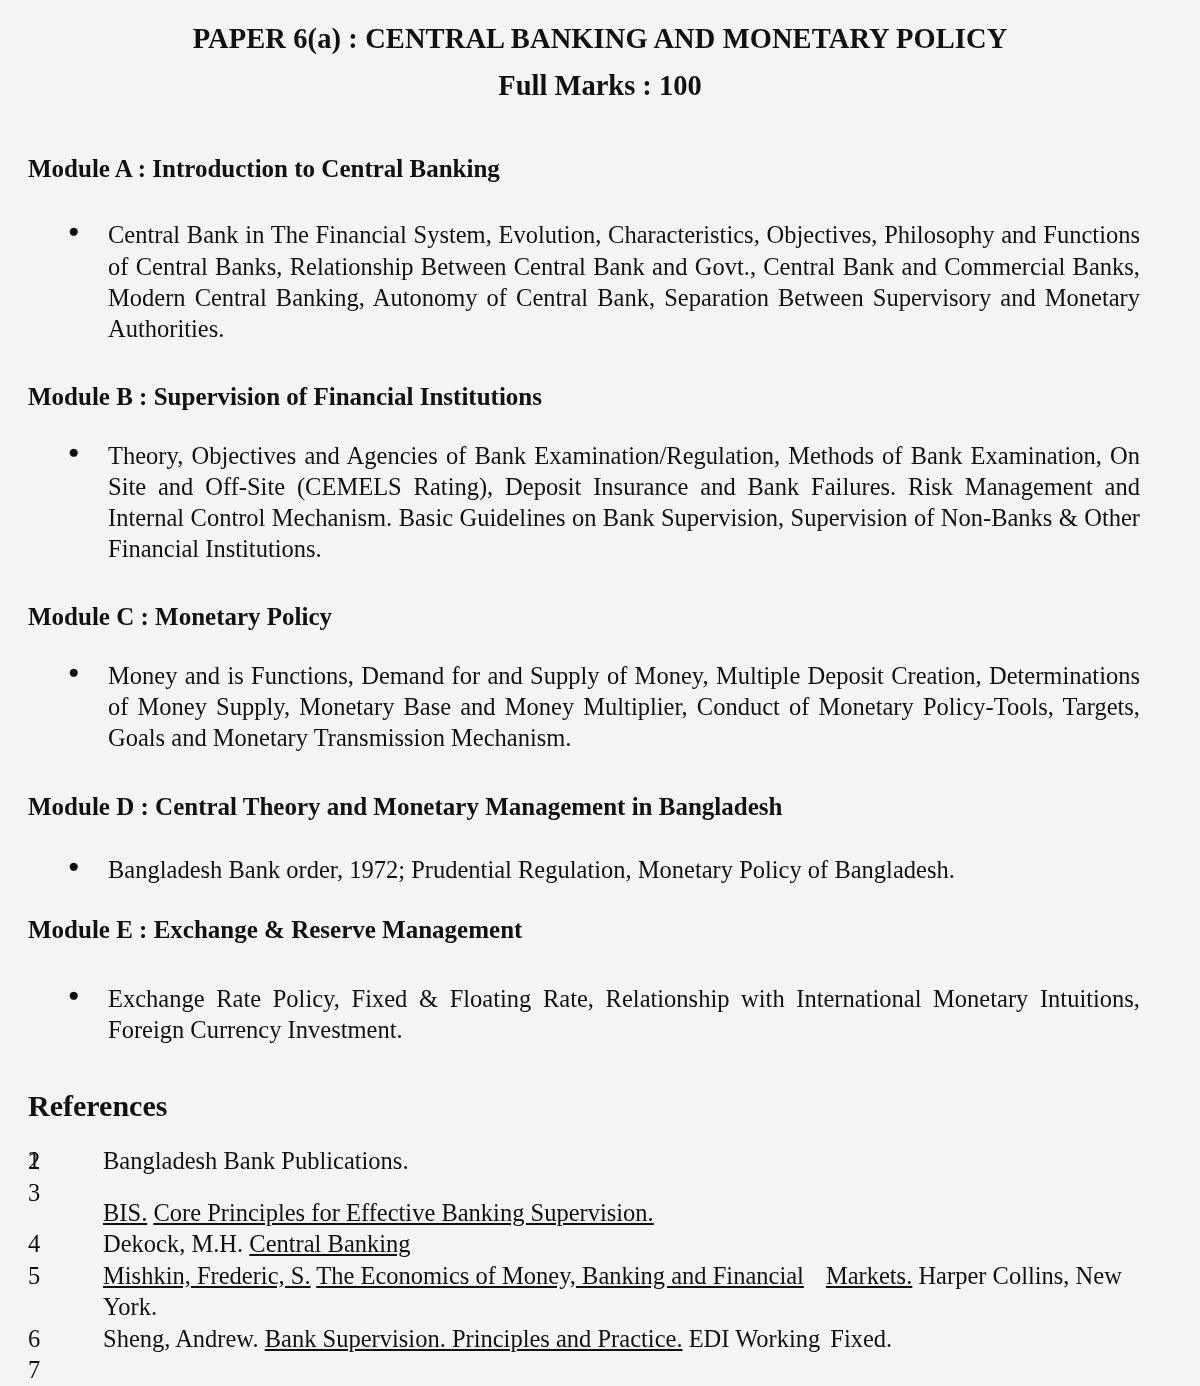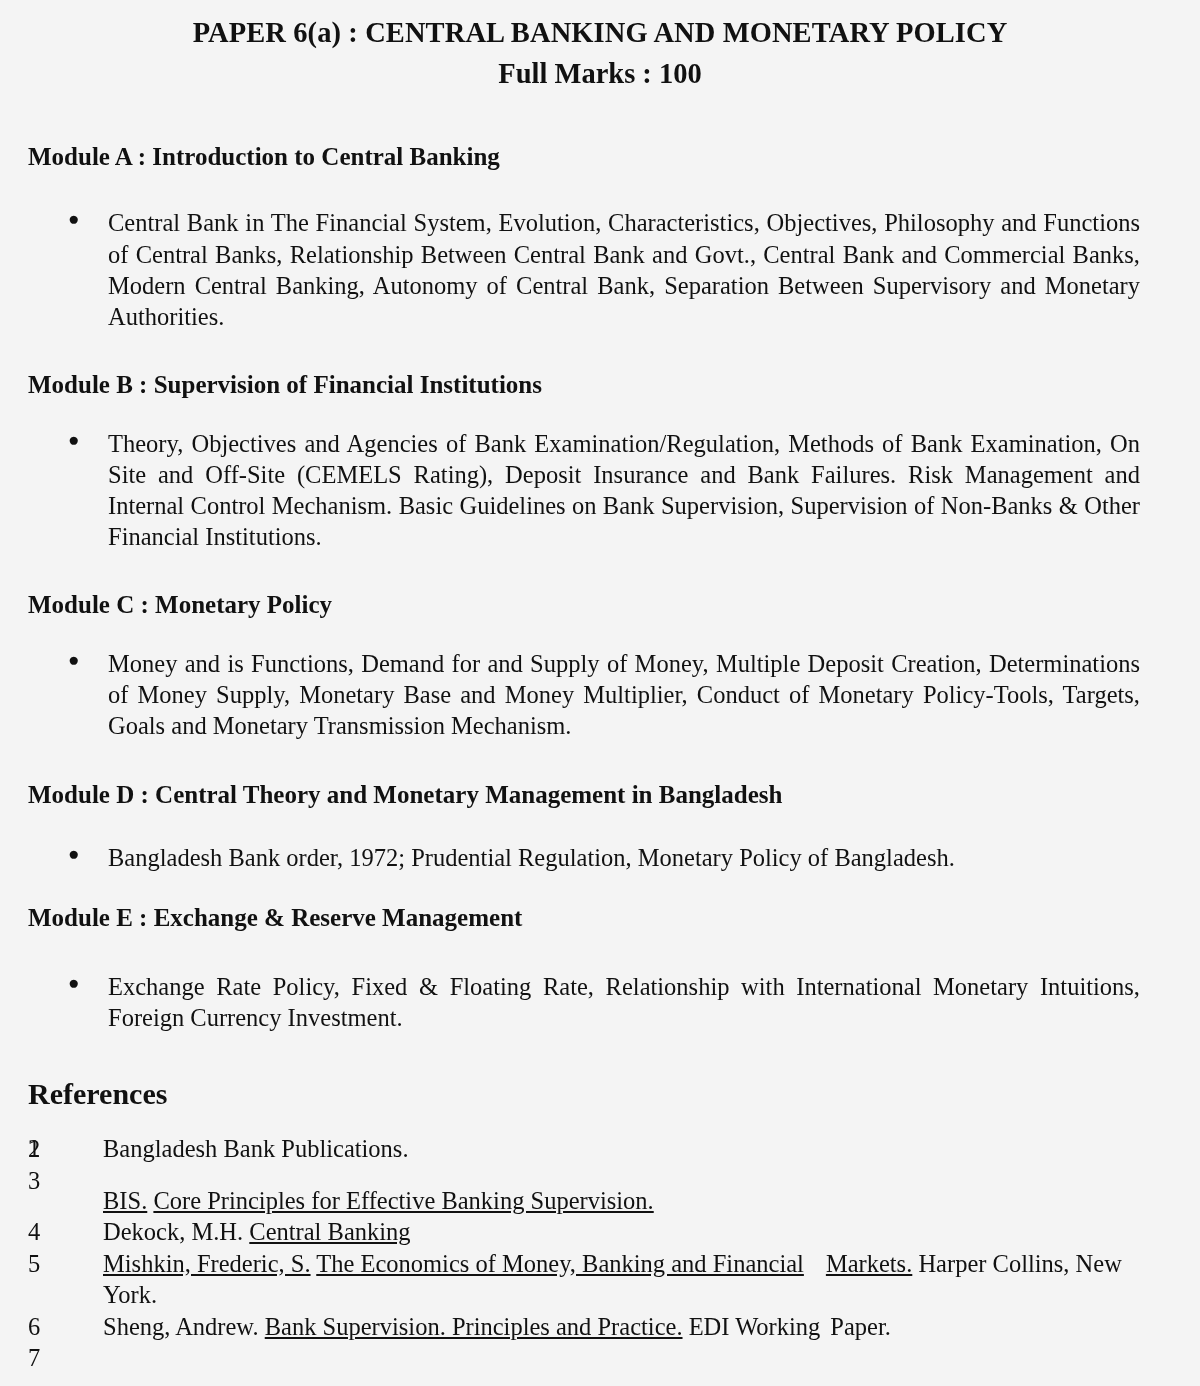--- a/index.html
+++ b/index.html
@@ -27,21 +27,21 @@
   
   .title-block {
     text-align: center;
     padding-top: 12px;
   }
   .doc-title {
     font-size: 28.5px;
     font-weight: bold;
     letter-spacing: 0.1px;
     line-height: 1.18;
-    margin: 4px;
+    margin: 10px;
   }
   .doc-subtitle {
     font-size: 28.5px;
     font-weight: bold;
     line-height: 1.22;
     margin: 2px;
     padding-top: 3px;
   }
 
   
@@ -178,18 +178,18 @@
     </div>
 
   <div class="references">
     <h3 class="references-heading">References</h3>
     <ol class="ref-list" id="ref-list">
         <li class="ref-item"><span class="ref-num">1</span></li>
         <li class="ref-item"><span class="ref-num">2</span><span><span>Bangladesh Bank Publications.</span></span></li>
         <li class="ref-item ref-gap-3"><span class="ref-num">3</span><span><span class="u">BIS.</span><span> </span><span class="u">Core Principles for Effective Banking Supervision.</span></span></li>
         <li class="ref-item"><span class="ref-num">4</span><span><span>Dekock, M.H. </span><span class="u">Central Banking</span></span></li>
         <li class="ref-item"><span class="ref-num">5</span><span><span class="u">Mishkin, Frederic, S.</span><span> </span><span class="u">The Economics of Money, Banking and Financial</span><span class="sp"></span><span class="u">Markets.</span><span> Harper Collins, New York.</span></span></li>
-        <li class="ref-item"><span class="ref-num">6</span><span><span>Sheng, Andrew. </span><span class="u">Bank Supervision. Principles and Practice.</span><span> EDI Working</span><span class="sp-sm"></span><span>Paper.</span></span></li>
+        <li class="ref-item"><span class="ref-num">6</span><span><span>Sheng, Andrew. </span><span class="u">Bank Supervision. Principles and Practice.</span><span> EDI Working</span><span class="sp-sm"></span><span>Fixed.</span></span></li>
         <li class="ref-item"><span class="ref-num">7</span></li>
       </ol>
   </div>
 
 </div>
 
 </body></html>

